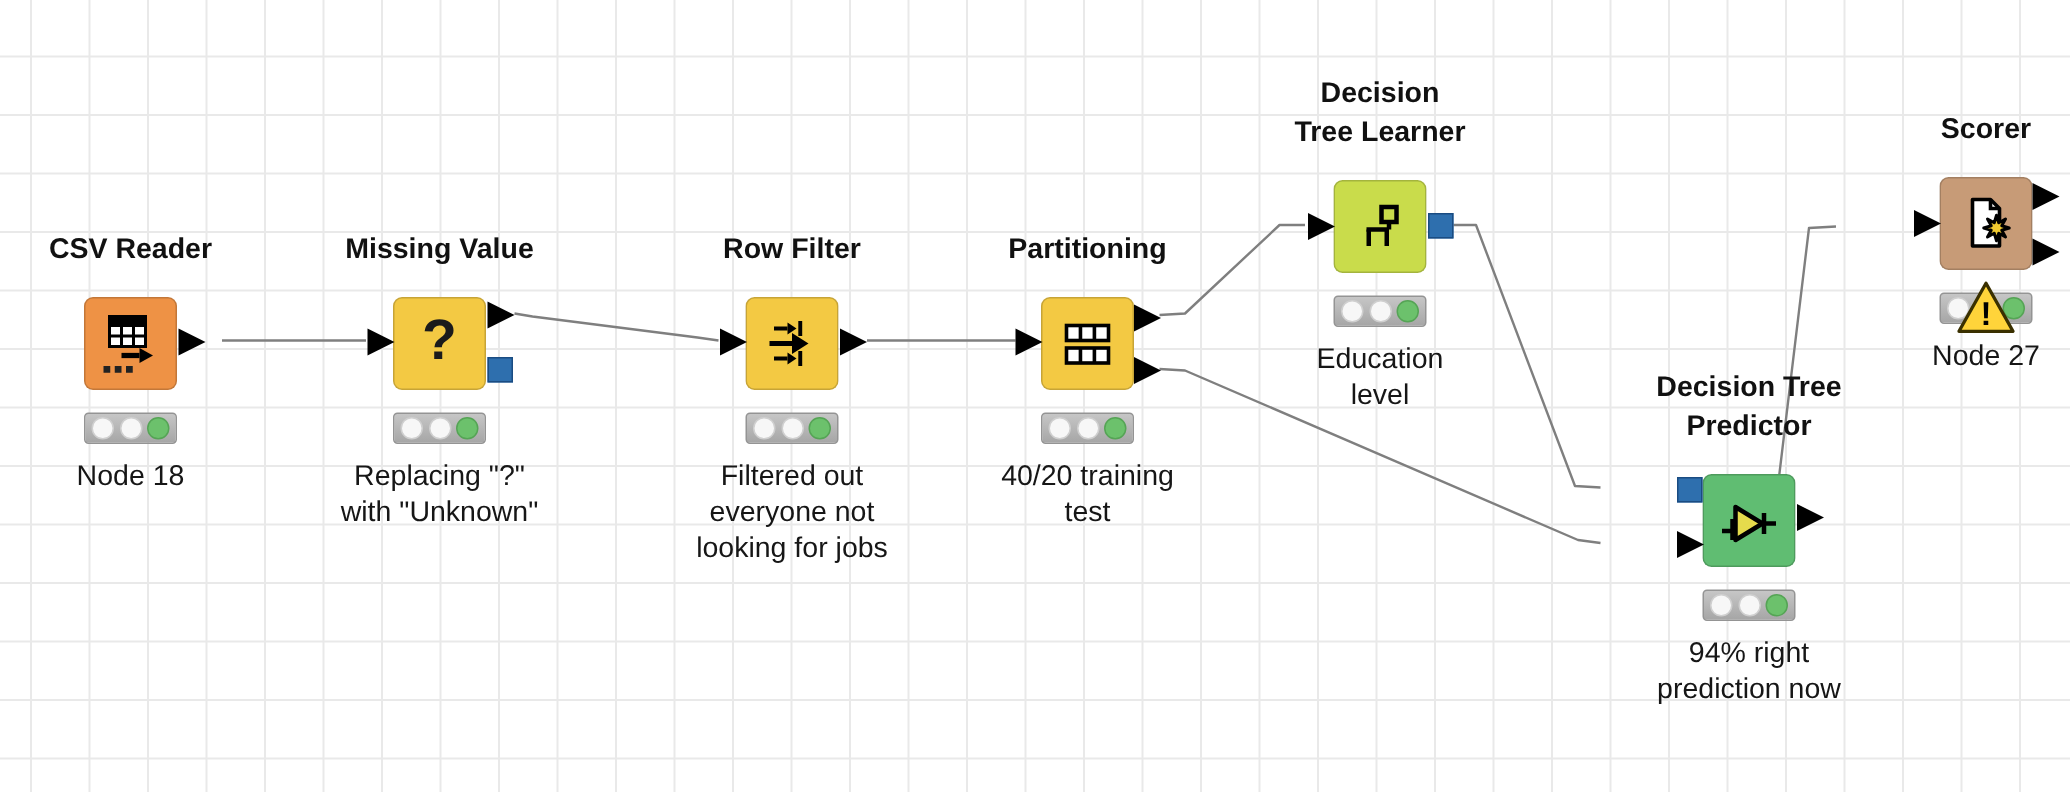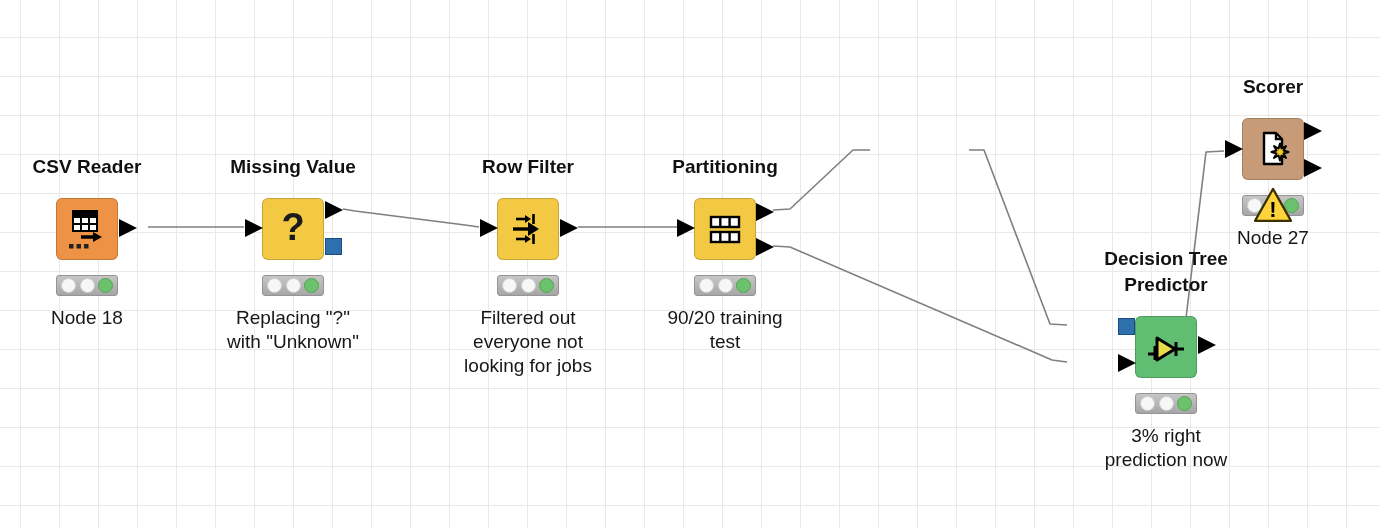--- a/index.html
+++ b/index.html
@@ -147,24 +147,46 @@
       </svg>
       <div class="tri" style="left:-18px;top:20px"></div>
       <div class="tri" style="left:61px;top:4px"></div>
       <div class="tri" style="left:61px;top:39px"></div>
     </div>
     <div class="traffic">
       <span class="light off"></span>
       <span class="light off"></span>
       <span class="light on"></span>
     </div>
-    <div class="node-label">90/20 training
+    <div class="node-label">40/20 training
 test</div>
   </div>
 
+  <div class="node" style="left:889px;top:120px">
+    <div class="node-title">Decision
+Tree Learner</div>
+    <div class="node-box c-lime">
+      <svg width="40" height="40" viewBox="0 0 40 40">
+        <rect x="21" y="7" width="10" height="10" fill="none" stroke="#000" stroke-width="3"></rect>
+        <line x1="26" y1="17" x2="26" y2="22" stroke="#000" stroke-width="3"></line>
+        <line x1="11" y1="22" x2="26" y2="22" stroke="#000" stroke-width="3"></line>
+        <line x1="12.5" y1="22" x2="12.5" y2="33" stroke="#000" stroke-width="3"></line>
+        <line x1="24.5" y1="22" x2="24.5" y2="33" stroke="#000" stroke-width="3"></line>
+      </svg>
+      <div class="tri" style="left:-18px;top:21px"></div>
+      <div class="bport" style="left:62px;top:21px"></div>
+    </div>
+    <div class="traffic">
+      <span class="light off"></span>
+      <span class="light off"></span>
+      <span class="light on"></span>
+    </div>
+    <div class="node-label">Education
+level</div>
+  </div>
 
   <div class="node" style="left:1135px;top:316px">
     <div class="node-title">Decision Tree
 Predictor</div>
     <div class="node-box c-green">
       <svg width="40" height="40" viewBox="0 0 40 40">
         <line x1="2" y1="27" x2="9" y2="27" stroke="#000" stroke-width="3"></line>
         <line x1="9" y1="19" x2="9" y2="33" stroke="#000" stroke-width="3"></line>
         <polygon points="11,11 11,33 29,22" fill="#e5db4c" stroke="#000" stroke-width="3" stroke-linejoin="round"></polygon>
         <line x1="30" y1="15" x2="30" y2="29" stroke="#000" stroke-width="3"></line>
@@ -172,25 +194,25 @@
       </svg>
       <div class="bport" style="left:-18px;top:1px"></div>
       <div class="tri" style="left:-18px;top:37px"></div>
       <div class="tri" style="left:62px;top:19px"></div>
     </div>
     <div class="traffic">
       <span class="light off"></span>
       <span class="light off"></span>
       <span class="light on"></span>
     </div>
-    <div class="node-label">3% right
+    <div class="node-label">94% right
 prediction now</div>
   </div>
 
-  <div class="node" style="left:1242px;top:118px">
+  <div class="node" style="left:1293px;top:118px">
     <div class="node-title">Scorer</div>
     <div class="node-box c-tan">
       <svg width="40" height="40" viewBox="0 0 40 40">
         <path d="M11,4 H23 L29,10 V35 H11 Z" fill="#ffffff" stroke="#000" stroke-width="2.4" stroke-linejoin="round"></path>
         <path d="M23,4 V10 H29" fill="none" stroke="#000" stroke-width="2.4"></path>
         <polygon fill="#f0c930" stroke="#000" stroke-width="2" stroke-linejoin="round" points="35.5,23 30.5,24.5 33,29 28.5,26.5 27,31.5 25.5,26.5 21,29 23.5,24.5 18.5,23 23.5,21.5 21,17 25.5,19.5 27,14.5 28.5,19.5 33,17 30.5,21.5"></polygon>
       </svg>
       <div class="tri" style="left:-18px;top:21px"></div>
       <div class="tri" style="left:61px;top:3px"></div>
       <div class="tri" style="left:61px;top:40px"></div>

